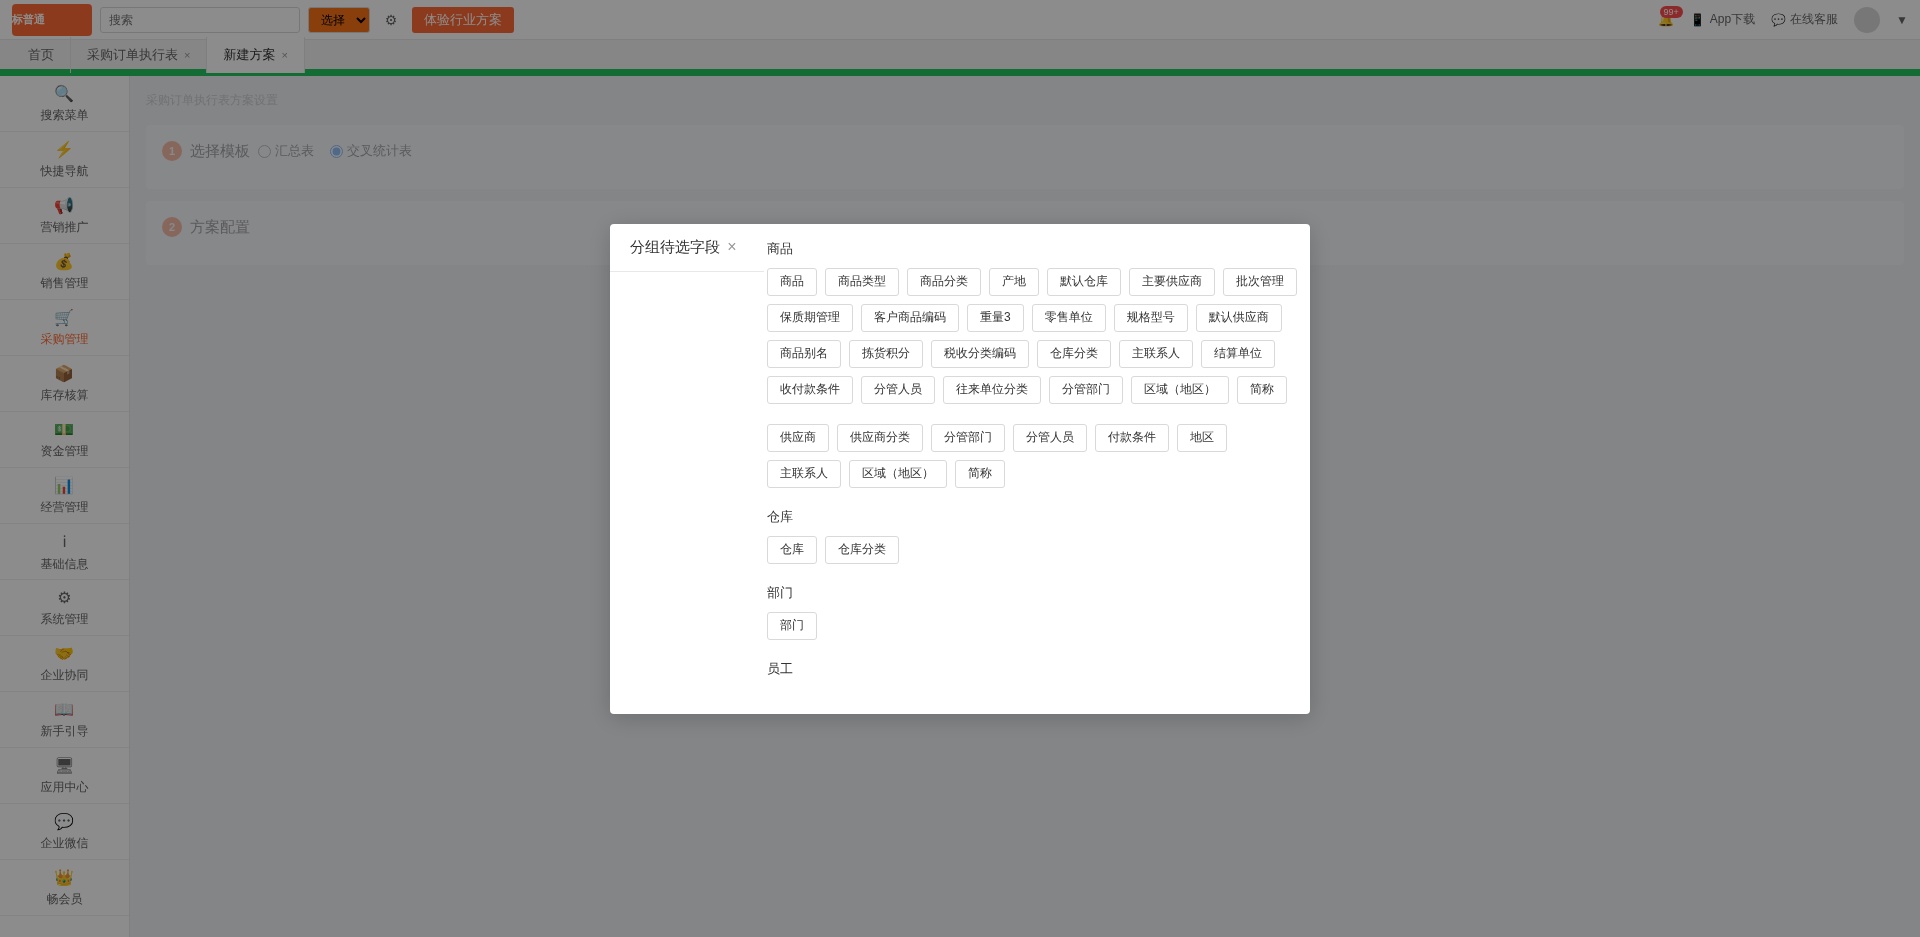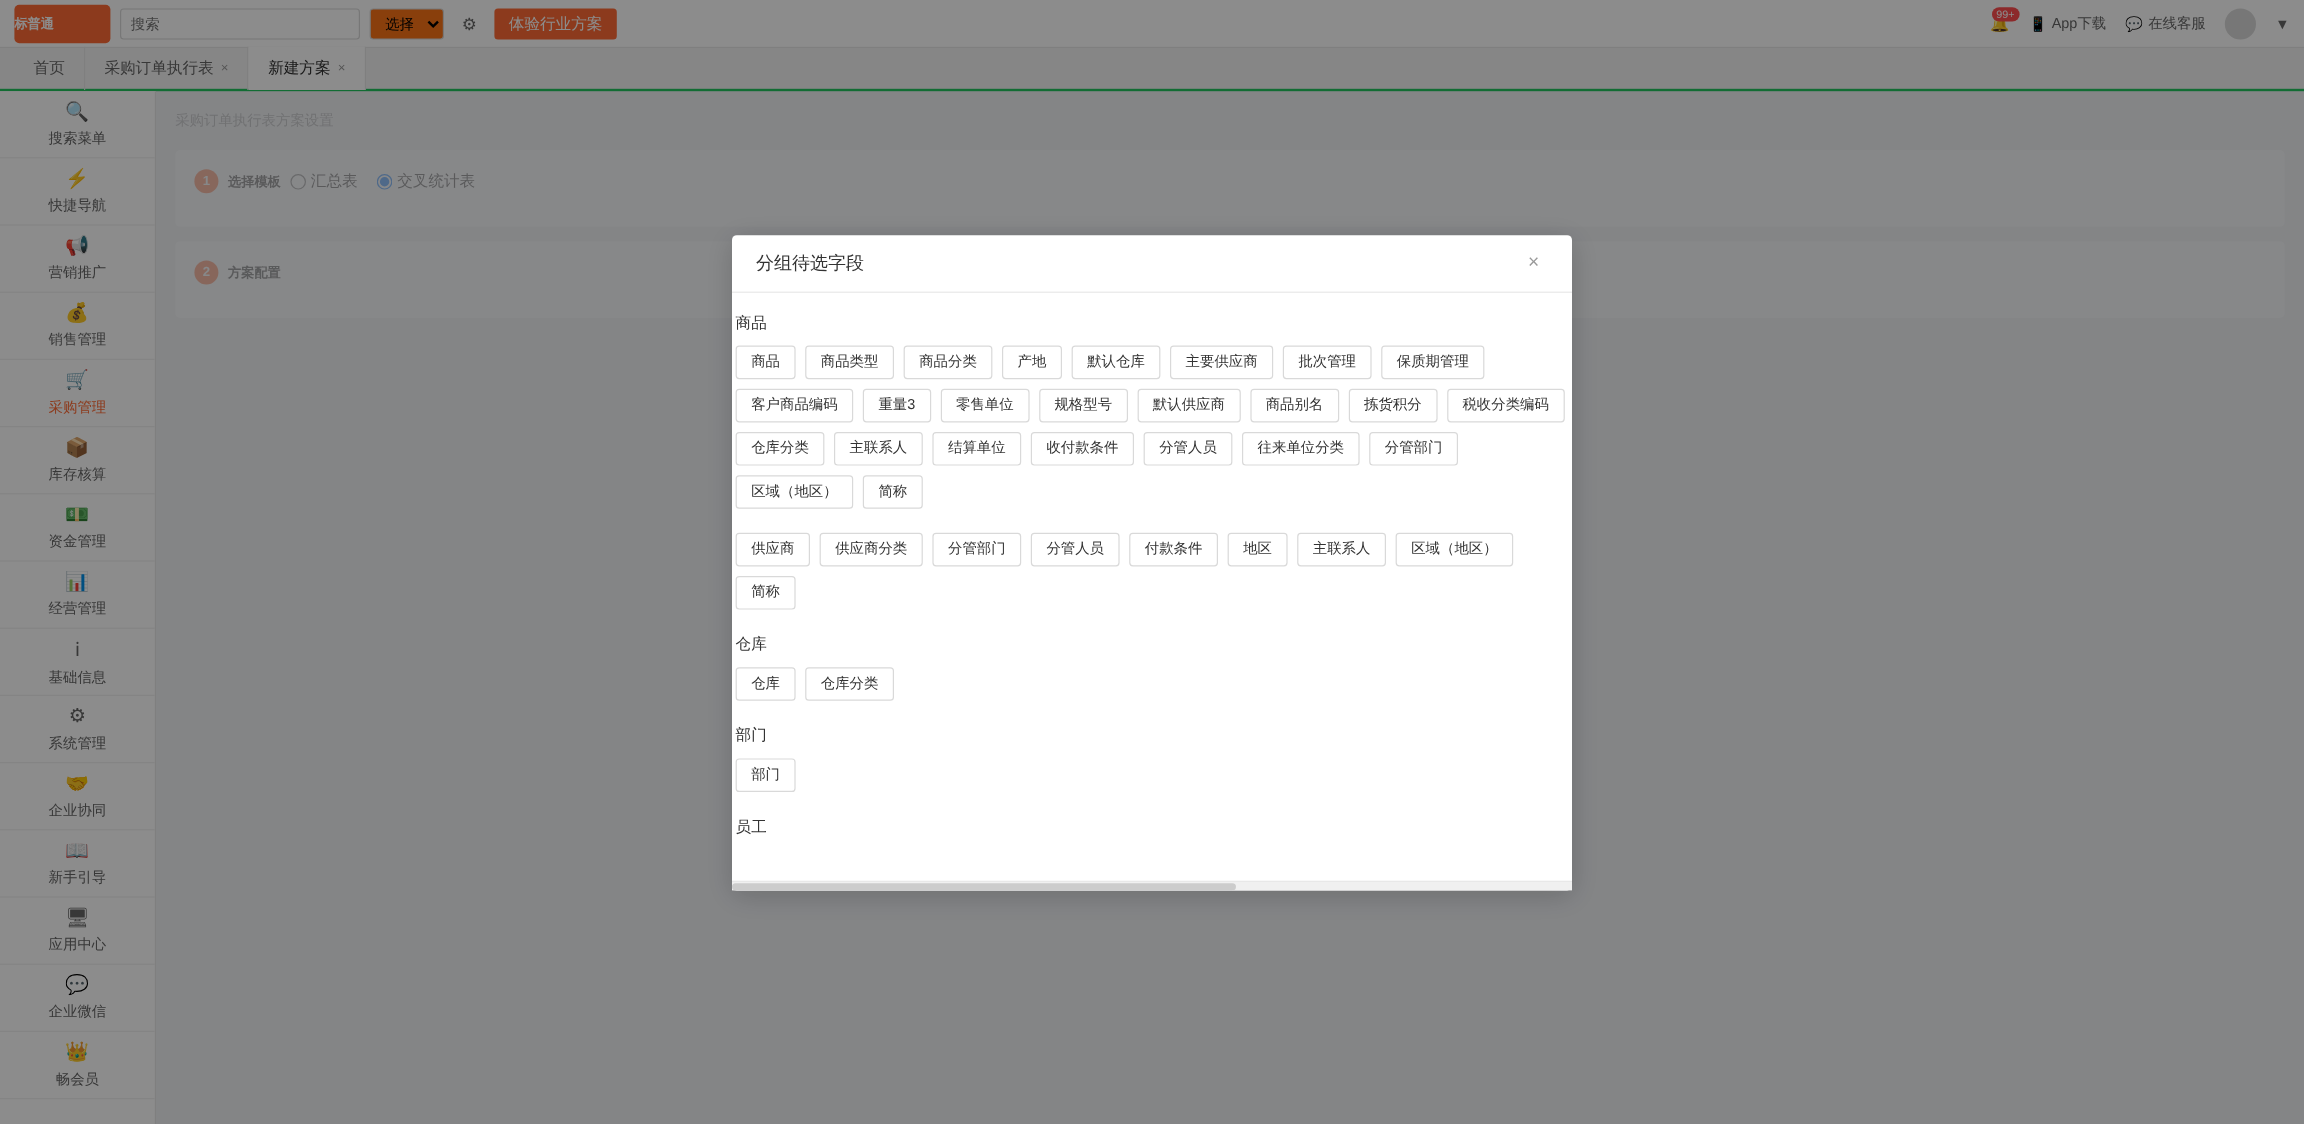--- a/index.html
+++ b/index.html
@@ -100,21 +100,21 @@
       height: 26px;
       background: #d9d9d9;
       border-radius: 50%;
       cursor: pointer;
     }
 
     
     .tab-bar {
       height: 36px;
       background: #f5f5f5;
-      border-bottom: 2px solid #22c55e;
+      border-bottom: 7px solid #22c55e;
       display: flex;
       align-items: center;
       padding: 0 12px;
       gap: 0;
     }
     .tab-item {
       height: 36px;
       padding: 0 16px;
       display: flex;
       align-items: center;
@@ -202,21 +202,21 @@
       height: 20px;
       background: #ff6b35;
       color: white;
       border-radius: 50%;
       display: flex;
       align-items: center;
       justify-content: center;
       font-size: 11px;
       font-weight: bold;
     }
-    .step-title { font-size: 11px; font-weight: 700; }
+    .step-title { font-size: 15px; font-weight: 400; }
     .radio-group { display: flex; align-items: center; gap: 16px; font-size: 13px; }
     .radio-option { display: flex; align-items: center; gap: 4px; cursor: pointer; }
 
     
     .modal-overlay {
       position: fixed;
       top: 0; left: 0; right: 0; bottom: 0;
       background: rgba(0,0,0,0.45);
       z-index: 1000;
       display: flex;
@@ -224,21 +224,20 @@
       justify-content: center;
     }
 
     
     .modal {
       background: #fff;
       border-radius: 4px;
       width: 700px;
       max-height: 580px;
       display: flex;
-      flex-direction: column;
       box-shadow: 0 4px 24px rgba(0,0,0,0.18);
     }
     .modal-header {
       height: 48px;
       padding: 0 20px;
       display: flex;
       align-items: center;
       justify-content: space-between;
       border-bottom: 1px solid #e8e8e8;
       flex-shrink: 0;

